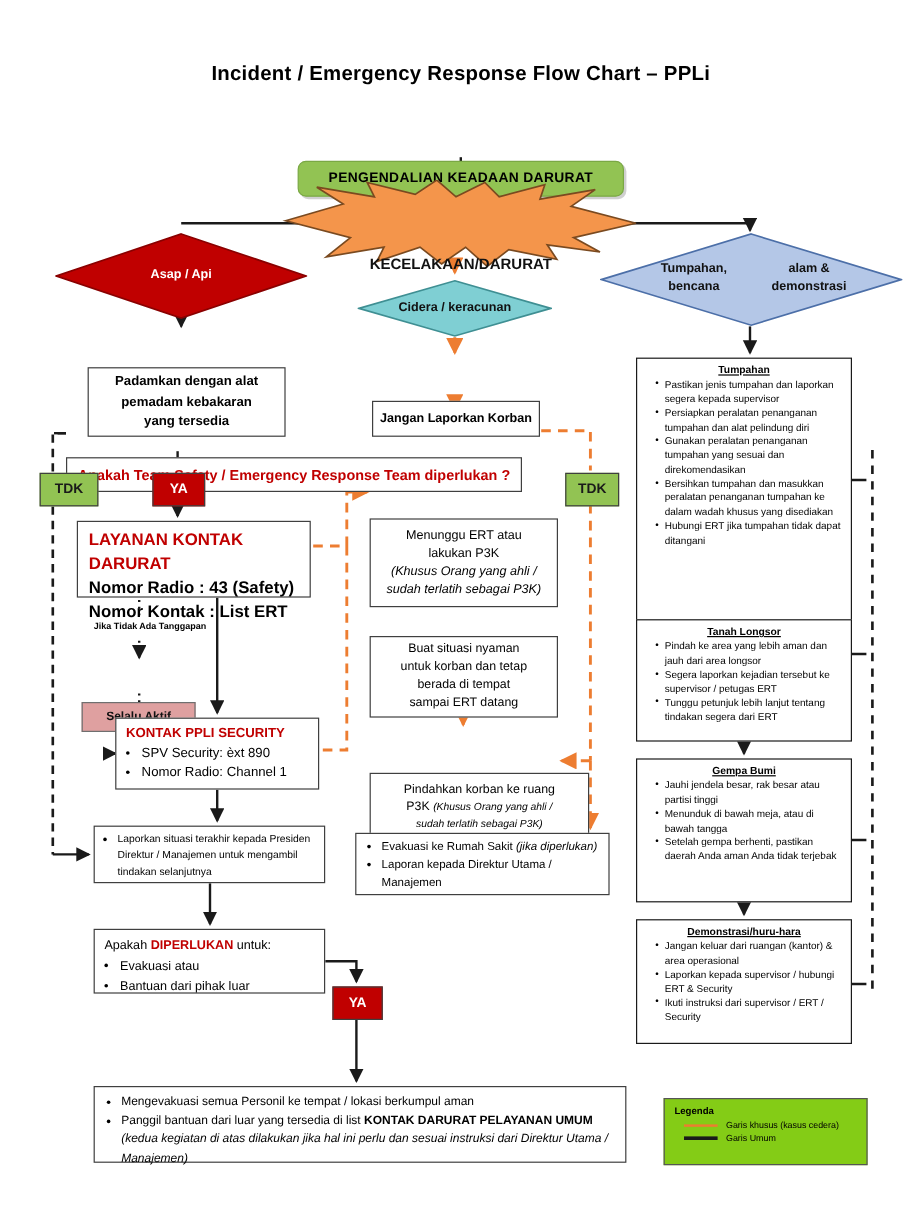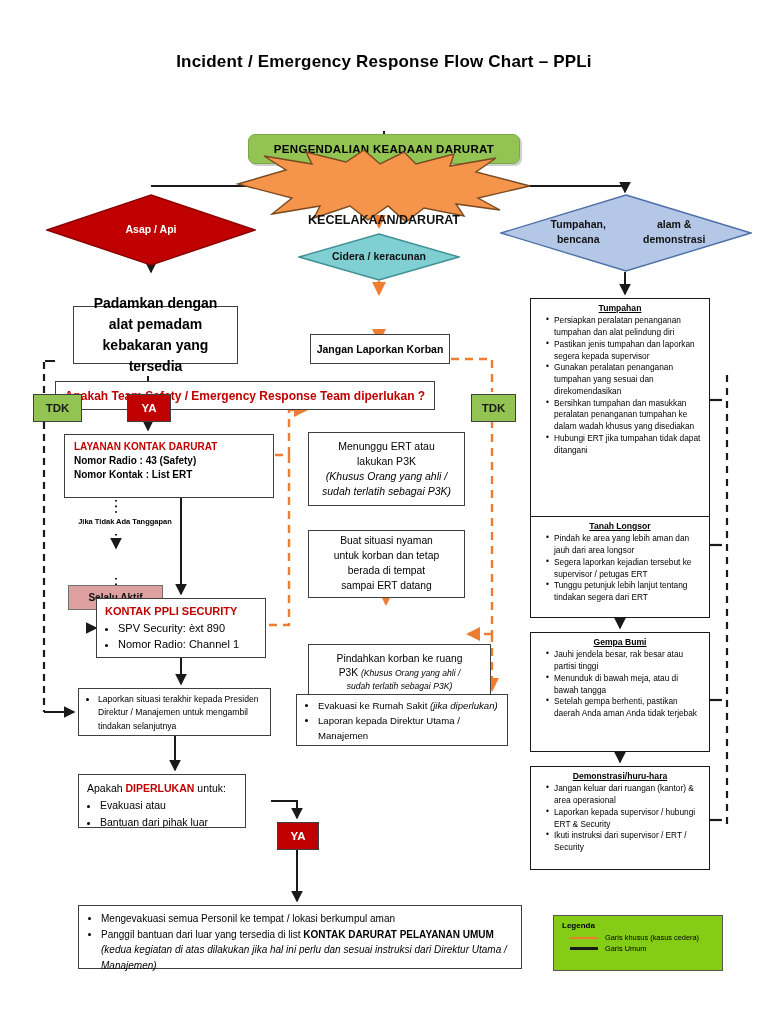--- a/index.html
+++ b/index.html
@@ -33,45 +33,45 @@
   .dialbl{position:absolute;display:flex;align-items:center;justify-content:center;
           text-align:center;font-size:10.5px;font-weight:bold;line-height:1.45;}
   #dia1{left:46px;top:194px;width:210px;height:72px;}
   #dia1l{left:66px;top:212px;width:170px;height:36px;color:#fff;}
   #dia2{left:298px;top:233px;width:162px;height:48px;}
   #dia2l{left:310px;top:245px;width:138px;height:24px;color:#111;}
   #dia3{left:500px;top:194px;width:252px;height:78px;}
   #dia3l{left:530px;top:208px;width:192px;height:48px;color:#111;}
 
   
-  #bx-padam{left:73px;top:272px;width:165px;height:58px;font-size:14px;line-height:1.5;
+  #bx-padam{left:73px;top:272px;width:165px;height:58px;font-size:11px;line-height:1.5;
             font-weight:bold;padding:16px;}
   #bx-jangan{left:310px;top:300px;width:140px;height:30px;font-size:10.5px;font-weight:bold;}
   #bx-decide{left:55px;top:347px;width:380px;height:29px;font-size:12px;font-weight:bold;}
 
   
   .chip{position:absolute;display:flex;align-items:center;justify-content:center;
         font-size:11.5px;font-weight:bold;border:1.4px solid #3f3f3f;}
   #tdk1{left:33px;top:394px;width:47px;height:26px;background:#92C353;color:#1a1a1a;}
   #ya1{left:127px;top:394px;width:42px;height:26px;background:#C00000;color:#fff;}
   #tdk2{left:471px;top:394px;width:43px;height:26px;background:#92C353;color:#1a1a1a;}
   #ya2{left:277px;top:822px;width:40px;height:26px;background:#C00000;color:#fff;}
 
   
-  #bx-layanan{left:64px;top:434px;width:210px;height:64px;padding:5px 9px;
-              font-size:10px;font-weight:bold;line-height:1.42;}
+  #bx-layanan{left:64px;top:434px;width:195px;height:64px;padding:5px 9px;
+              font-size:14px;font-weight:bold;line-height:1.42;}
   #lbl-jika{left:60px;top:517px;width:130px;height:14px;font-size:7.5px;font-weight:bold;
             text-align:center;}
   #bx-selalu{left:68px;top:551px;width:95px;height:25px;background:#DFA0A0;
              border:1.4px solid #6f6f6f;font-size:10px;font-weight:bold;color:#111;}
   #bx-security{left:96px;top:598px;width:170px;height:60px;padding:4px 8px;font-size:11px;
                line-height:1.5;}
   #bx-lapor{left:78px;top:688px;width:193px;height:48px;padding:4px 6px;font-size:8.6px;
             line-height:1.55;}
-  #bx-apakah{left:78px;top:774px;width:168px;height:54px;padding:5px 8px;font-size:10.5px;
+  #bx-apakah{left:78px;top:774px;width:193px;height:54px;padding:5px 8px;font-size:10.5px;
              line-height:1.6;}
   #bx-evak{left:78px;top:905px;width:444px;height:64px;padding:5px 9px;font-size:10px;
            line-height:1.55;}
 
   
   #bx-menunggu{left:308px;top:398px;width:157px;height:74px;padding:3px 5px;font-size:10.5px;
                line-height:1.42;}
   #bx-buat{left:308px;top:496px;width:157px;height:68px;padding:3px 21px;font-size:10.3px;
            line-height:1.45;}
   #bx-pindah{left:308px;top:610px;width:183px;height:56px;padding:3px 5px;font-size:10.3px;
@@ -316,22 +316,22 @@
 <div id="bx-evakrs" class="node boxw">
   <ul class="bl">
     <li><span>Evakuasi ke Rumah Sakit </span><span class="ital">(jika diperlukan)</span></li>
     <li>Laporan kepada Direktur Utama / Manajemen</li>
   </ul>
 </div>
 
 <div id="rb-tumpahan" class="node rbox">
   <div class="rhead">Tumpahan</div>
   <ul>
+    <li>Pastikan jenis tumpahan dan laporkan segera kepada supervisor</li>
     <li>Persiapkan peralatan penanganan tumpahan dan alat pelindung diri</li>
-    <li>Pastikan jenis tumpahan dan laporkan segera kepada supervisor</li>
     <li>Gunakan peralatan penanganan tumpahan yang sesuai dan direkomendasikan</li>
     <li>Bersihkan tumpahan dan masukkan peralatan penanganan tumpahan ke dalam wadah khusus yang disediakan</li>
     <li>Hubungi ERT jika tumpahan tidak dapat ditangani</li>
   </ul>
 </div>
 
 <div id="rb-longsor" class="node rbox">
   <div class="rhead">Tanah Longsor</div>
   <ul>
     <li>Pindah ke area yang lebih aman dan jauh dari area longsor</li>

